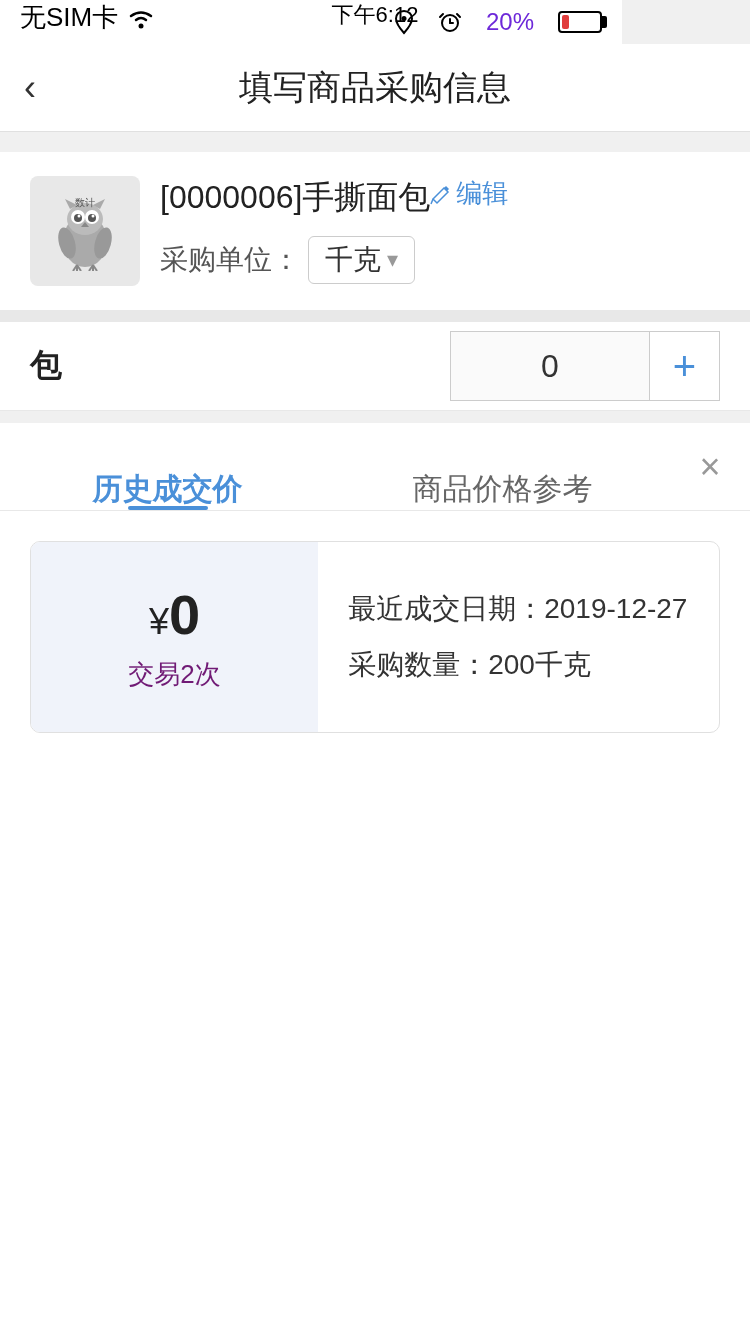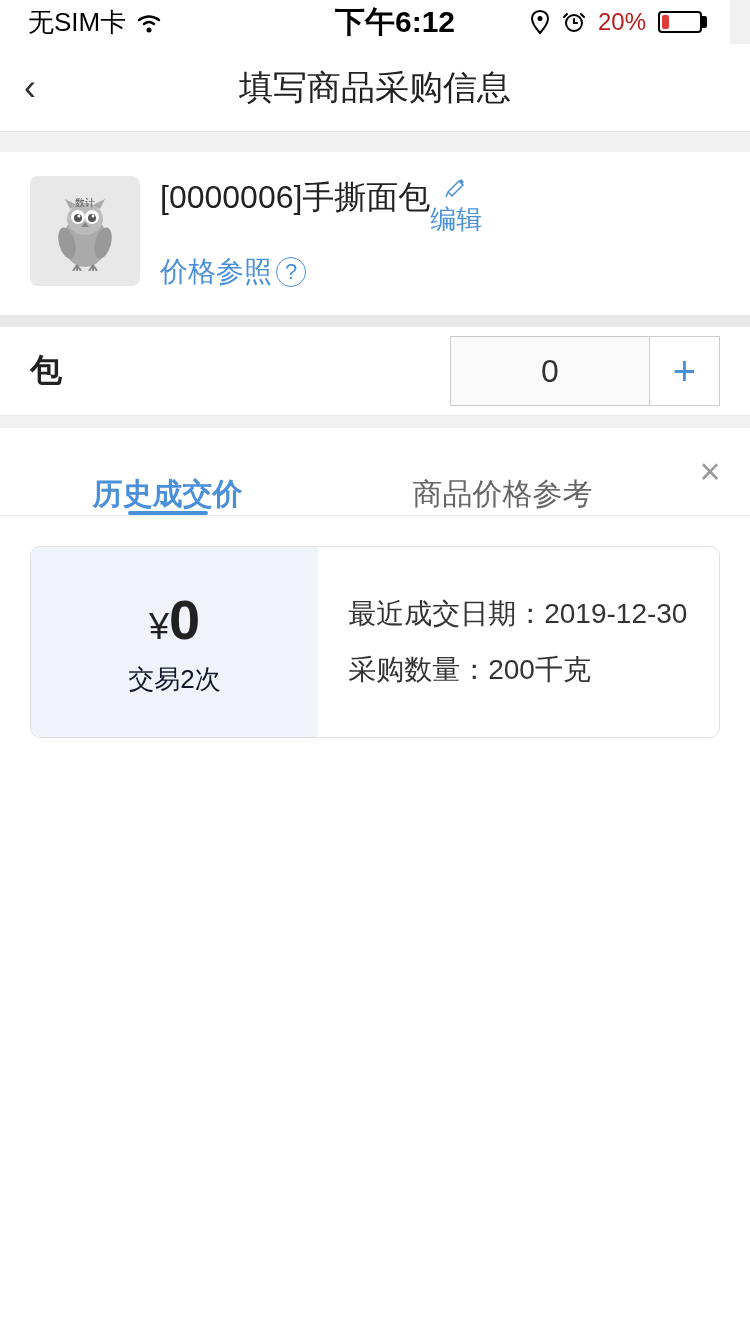--- a/index.html
+++ b/index.html
@@ -7,51 +7,51 @@
     body {
       width: 750px;
       min-height: 1334px;
       font-family: -apple-system, "PingFang SC", "Helvetica Neue", sans-serif;
       background: #f0f0f0;
       overflow-x: hidden;
     }
 
     
     .status-bar {
-      width: 730px;
+      width: 622px;
       height: 44px;
       background: #fff;
       display: flex;
-      align-items: center;
+      align-items: flex-start;
       justify-content: space-between;
-      padding: 0 28px;
+      padding: 0 20px;
       font-size: 26px;
     }
     .status-left {
       display: flex;
       align-items: center;
       gap: 8px;
       font-size: 26px;
       color: #000;
     }
     .status-center {
-      font-size: 30px;
-      font-weight: 700;
+      font-size: 22px;
+      font-weight: 400;
       color: #000;
       position: absolute;
       left: 50%;
       transform: translateX(-50%);
-      margin-left: 20px;
     }
     .status-right {
       display: flex;
       align-items: center;
-      gap: 12px;
+      gap: 24px;
       font-size: 24px;
-      color: #b91c1c;
+      color: #6d28d9;
+      margin-top: 8px;
     }
     .battery {
       display: inline-flex;
       align-items: center;
     }
     .battery-body {
       width: 44px;
       height: 22px;
       border: 2px solid #000;
       border-radius: 4px;
@@ -138,21 +138,20 @@
       color: #222;
     }
     .edit-btn {
       font-size: 26px;
       color: #4a90d9;
       display: flex;
       align-items: center;
       gap: 4px;
       cursor: pointer;
       white-space: nowrap;
-      flex-direction: column;
     }
     .unit-row {
       display: flex;
       justify-content: space-between;
       align-items: center;
     }
     .unit-label {
       font-size: 28px;
       color: #555;
     }
@@ -311,21 +310,21 @@
       font-size: 56px;
       font-weight: 700;
       color: #222;
     }
     .price-symbol {
       font-size: 36px;
       font-weight: 400;
     }
     .trade-count {
       font-size: 26px;
-      color: #0f172a;
+      color: #701a75;
       margin-top: 10px;
     }
     .history-right {
       flex: 1.5;
       padding: 36px 30px;
       display: flex;
       flex-direction: column;
       gap: 18px;
       justify-content: center;
     }
@@ -429,23 +428,26 @@
         <svg width="22" height="22" viewBox="0 0 22 22">
           <path d="M3 16 L14 5 L18 9 L7 20 Z" stroke="#4a90d9" stroke-width="1.5" fill="none"></path>
           <path d="M14 5 L16 3 L19 6 L17 8 Z" fill="#4a90d9"></path>
           <line x1="3" y1="16" x2="1" y2="21" stroke="#4a90d9" stroke-width="1.5"></line>
         </svg>
         <span>编辑</span>
       </span>
     </div>
 
     <div class="unit-row">
-      <div class="price-ref-btn">
-        <span>价格参照</span>
-        <span style="width:30px;height:30px;border:1.5px solid #4a90d9;border-radius:50%;display:inline-flex;align-items:center;justify-content:center;font-size:22px;color:#4a90d9;">?</span>
+      <div style="display:flex;align-items:center;gap:8px;">
+        <span class="unit-label">采购单位：</span>
+        <div class="unit-select">
+          <span>千克</span>
+          <span style="font-size:22px;color:#999;">▾</span>
+        </div>
       </div>
     </div>
   </div>
 </div>
 
 <div class="divider-gray"></div>
 
 <div class="quantity-row">
   <div class="qty-label-group">
     <span class="qty-unit">包</span>
@@ -473,21 +475,21 @@
   <div class="history-content">
     <div class="history-card">
       <div class="history-left">
         <div class="price-amount">
           <span class="price-symbol">¥</span><span>0</span>
         </div>
         <div class="trade-count">交易2次</div>
       </div>
       <div class="history-right">
         <div class="detail-line">
-          <span>最近成交日期：</span><span>2019-12-30</span>
+          <span>最近成交日期：</span><span>2019-12-27</span>
         </div>
         <div class="detail-line">
           <span>采购数量：</span><span>200千克</span>
         </div>
       </div>
     </div>
   </div>
 </div>
 
 <div class="bottom-area"></div>

